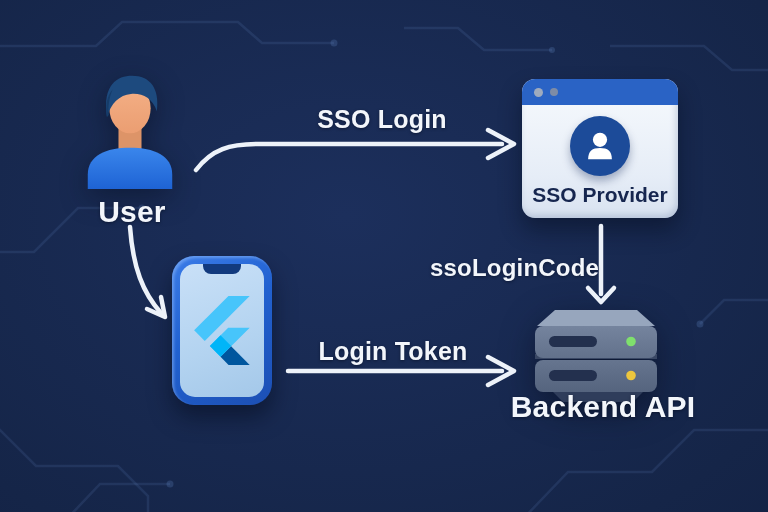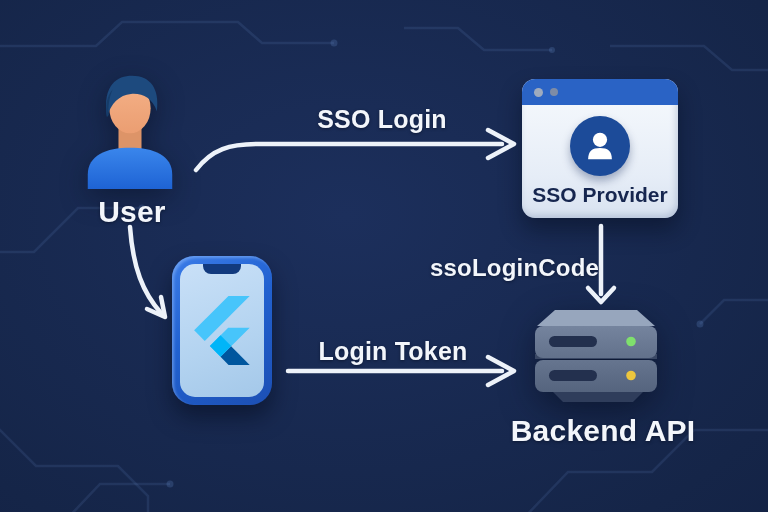--- a/index.html
+++ b/index.html
@@ -145,21 +145,21 @@
     <polygon points="20,84 114,84 102,96 32,96" fill="#2f3d5b"></polygon>
     <rect x="4" y="54" width="122" height="32" rx="8" fill="url(#u2G)"></rect>
     <rect x="4" y="48" width="122" height="5" fill="#394764"></rect>
     <rect x="4" y="20" width="122" height="32" rx="8" fill="url(#u1G)"></rect>
     <polygon points="24,4 106,4 124,20 6,20" fill="#97a6bd"></polygon>
     <rect x="18" y="30" width="48" height="11" rx="5.5" fill="#23304e"></rect>
     <circle cx="100" cy="35.5" r="4.8" fill="#7fe06d"></circle>
     <rect x="18" y="64" width="48" height="11" rx="5.5" fill="#23304e"></rect>
     <circle cx="100" cy="69.5" r="4.8" fill="#ecc63e"></circle>
   </svg>
-  <div class="label node-label" style="left:508px;top:416px;width:190px;">Backend API</div>
+  <div class="label node-label" style="left:508px;top:392px;width:190px;">Backend API</div>
 
   <svg class="layer" viewBox="0 0 768 512" fill="none" stroke="#edf2f9" stroke-width="4.5" stroke-linecap="round" stroke-linejoin="round">
     <g>
       <path d="M196,170 C212,149 230,144 258,144 L502,144"></path>
       <path d="M488,130 L514,144 L488,158"></path>
     </g>
     <g>
       <path d="M130,227 C133,268 143,293 161,313"></path>
       <path d="M147,309 L165,317 L161,297"></path>
     </g>

